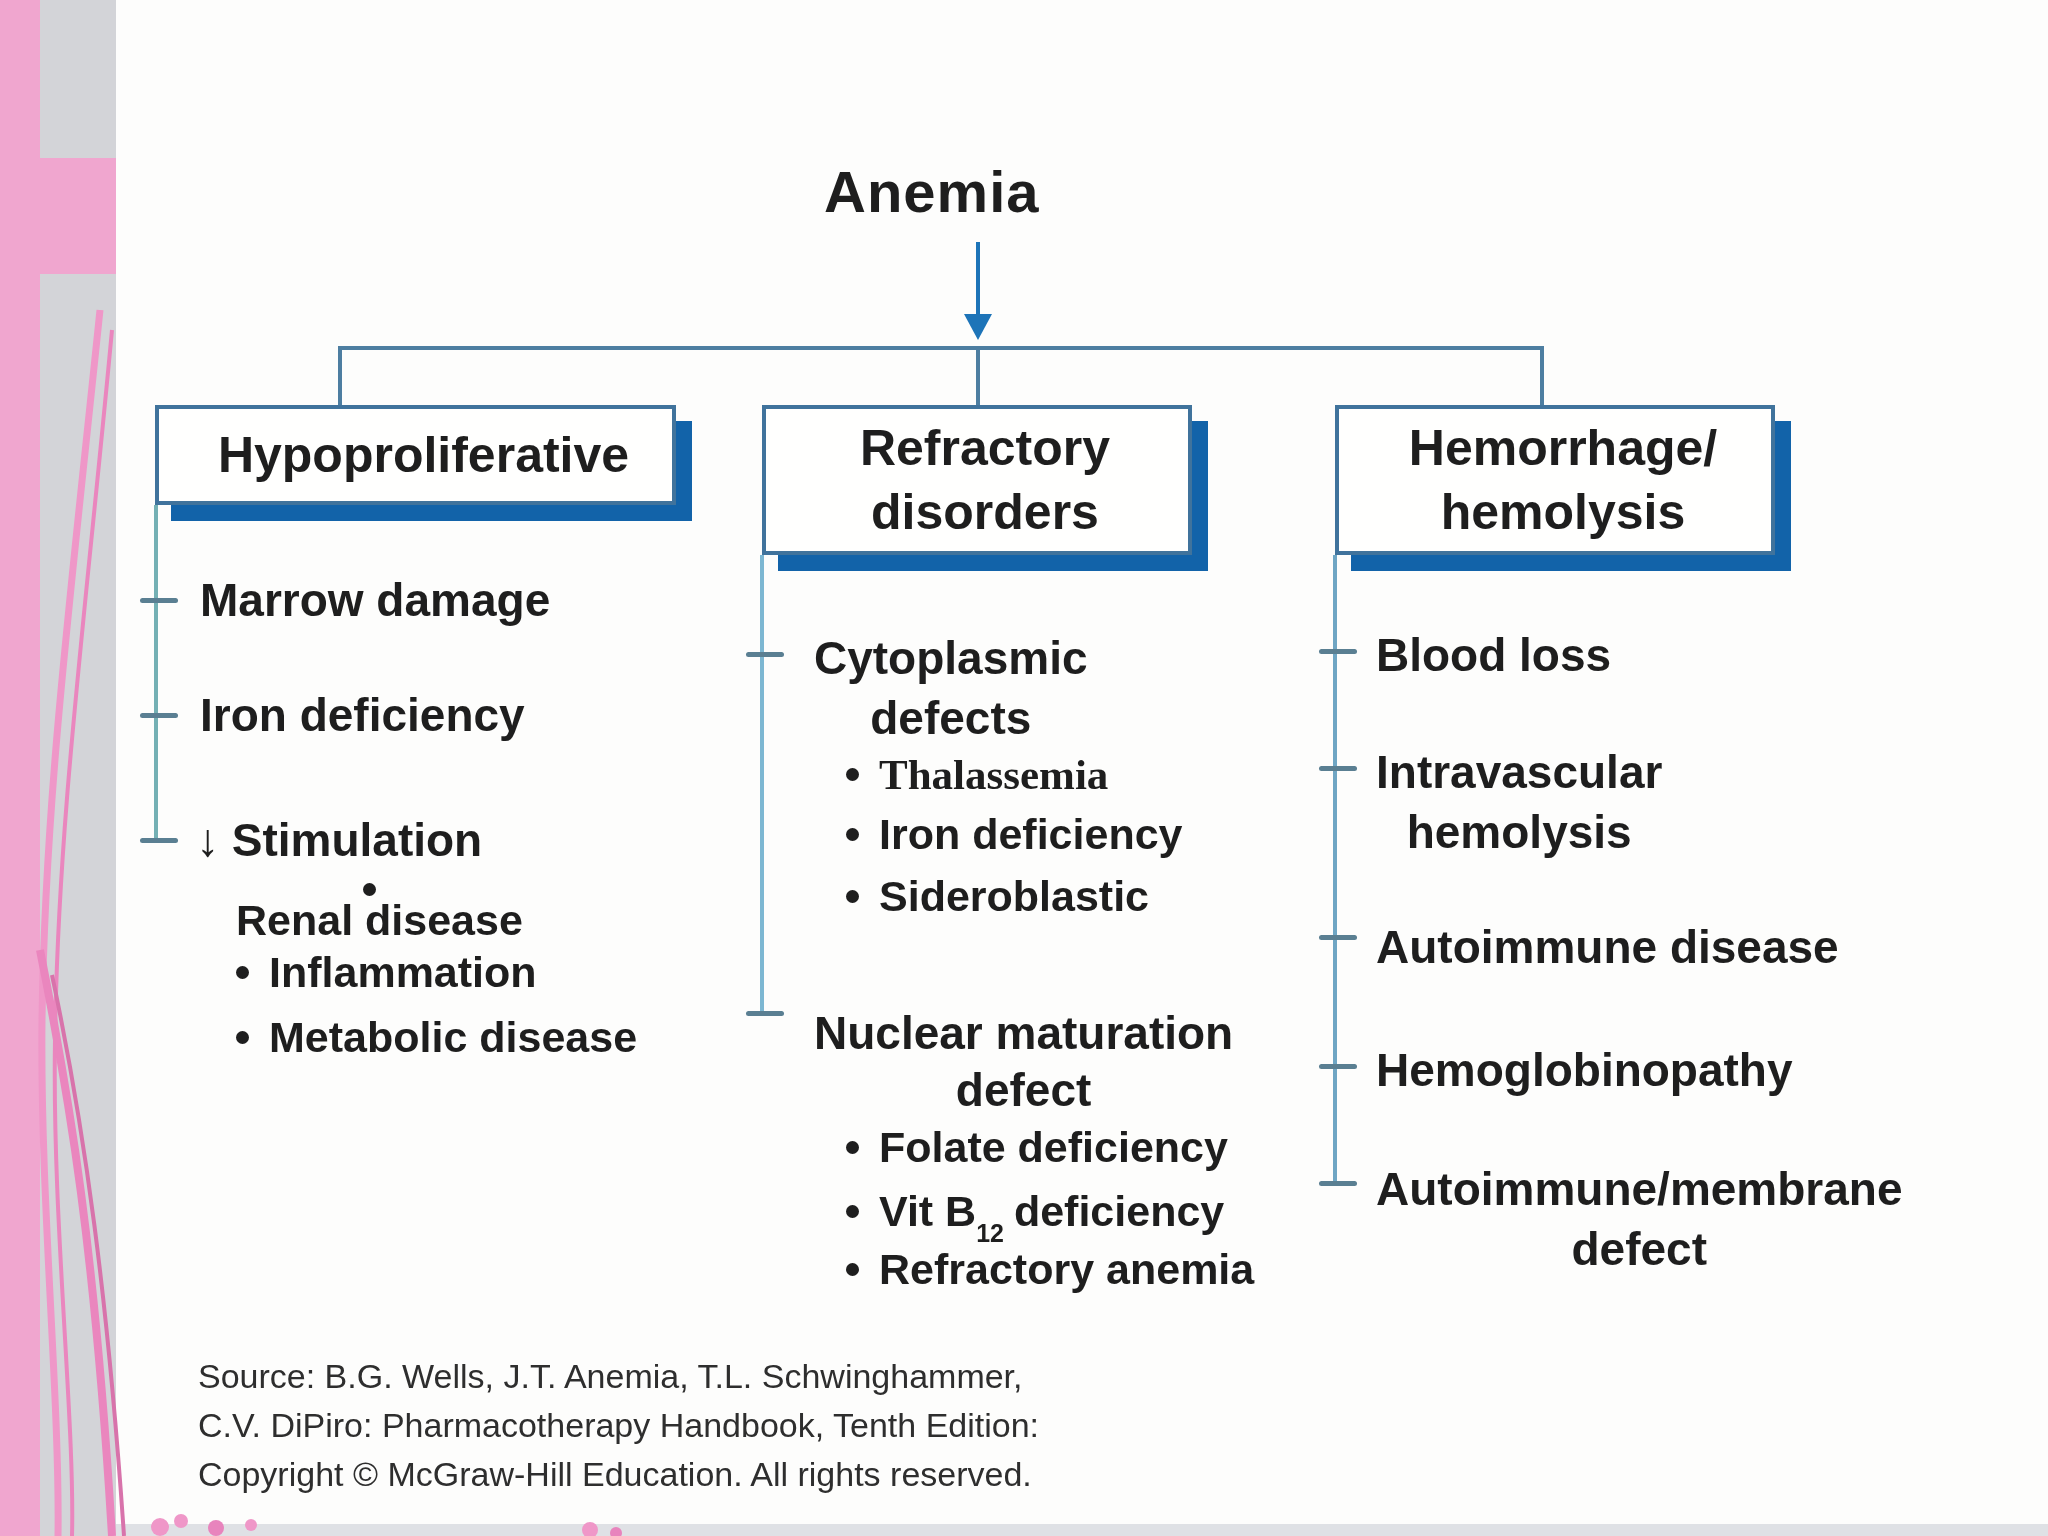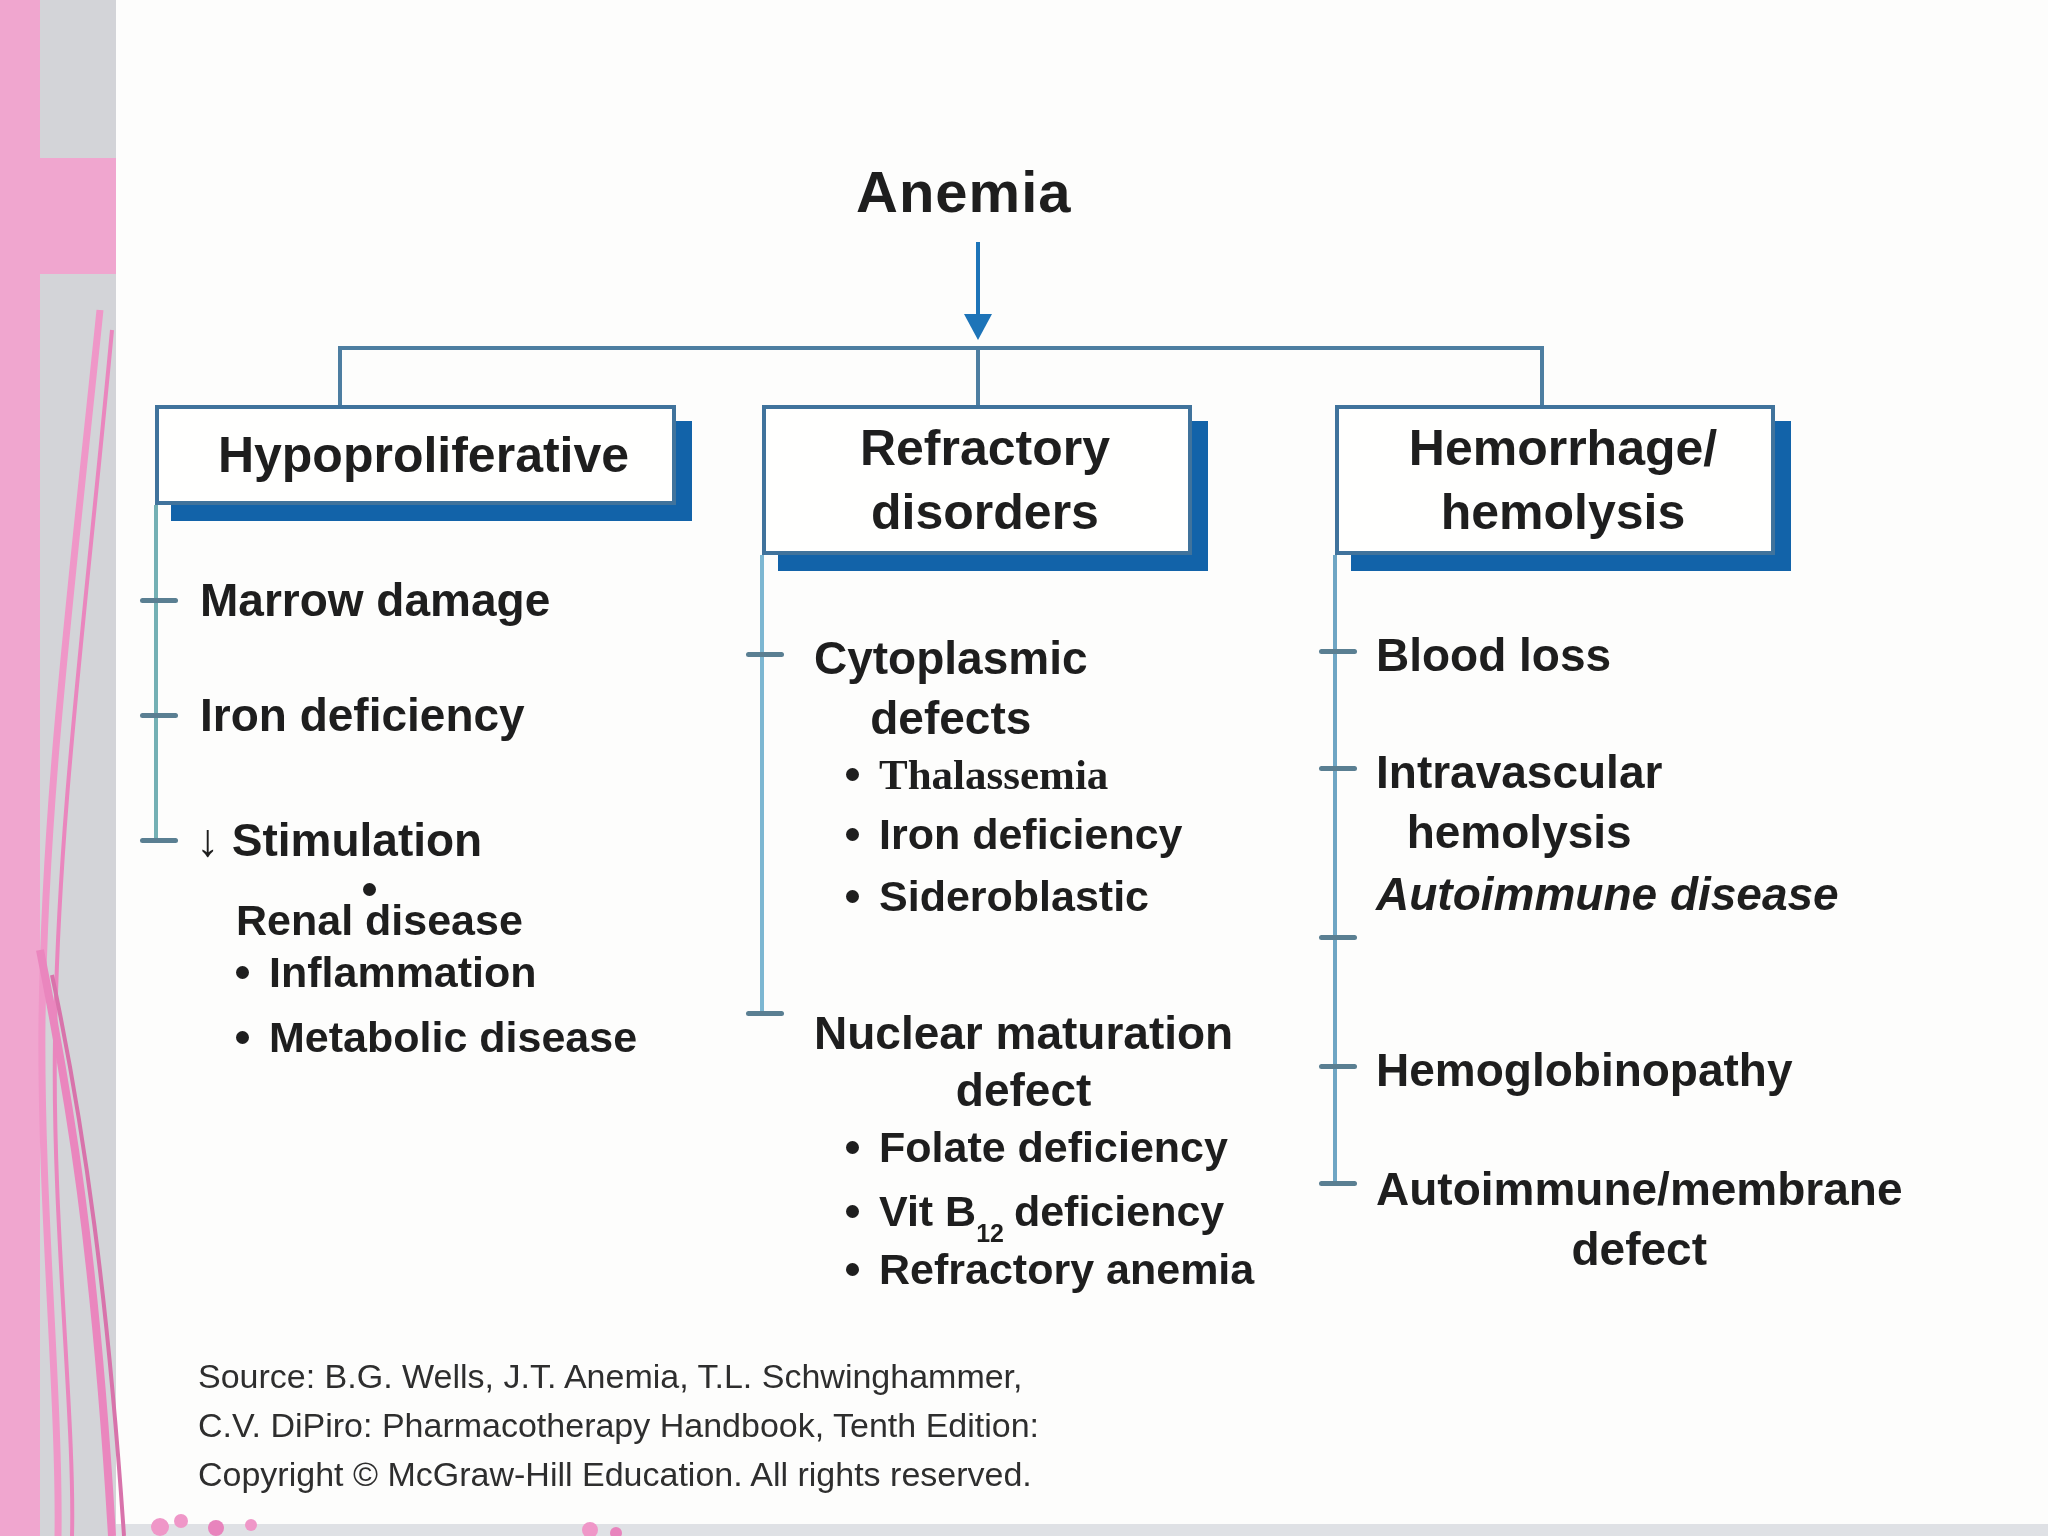--- a/index.html
+++ b/index.html
@@ -9,21 +9,21 @@
     font-family:"Liberation Sans","DejaVu Sans",sans-serif;
     color:#1e1e1e;
   }
   .canvas{position:absolute;inset:0;background:#fdfdfc;}
   
   .strip-pink{position:absolute;left:0;top:0;width:40px;height:1536px;background:#f0a6cf;z-index:1;}
   .strip-gray{position:absolute;left:40px;top:0;width:76px;height:1536px;background:#d3d4d8;z-index:1;}
   .pink-block{position:absolute;left:0;top:158px;width:116px;height:116px;background:#f0a6cf;z-index:2;}
   .ribbons{position:absolute;left:0;top:0;z-index:3;pointer-events:none;}
   .bottom-strip{position:absolute;left:116px;top:1524px;width:1932px;height:12px;background:#dfe1e5;z-index:2;}
-  .title{position:absolute;left:856px;top:158px;font-size:58px;font-weight:bold;letter-spacing:1px;z-index:5;}
+  .title{position:absolute;left:824px;top:158px;font-size:58px;font-weight:bold;letter-spacing:1px;z-index:5;}
   .stem{position:absolute;width:4px;background:#1d74b8;z-index:5;}
   .head{position:absolute;width:0;height:0;border-left:14px solid transparent;border-right:14px solid transparent;border-top:26px solid #1d74b8;z-index:5;}
   .hline{position:absolute;height:4px;background:#4d7ea1;z-index:5;}
   .drop{position:absolute;width:4px;background:#4d7ea1;z-index:5;}
   .box{
     position:absolute;box-sizing:border-box;background:#fffffe;
     border:4px solid #40739c;box-shadow:16px 16px 0 0 #1263a9;
     display:flex;flex-direction:column;align-items:center;justify-content:center;
     font-weight:bold;font-size:50px;line-height:64px;text-align:center;z-index:6;padding-left:16px;
   }
@@ -141,21 +141,21 @@
   <div class="tick" style="left:1319px;top:649px;"></div>
   <div class="tick" style="left:1319px;top:766px;"></div>
   <div class="tick" style="left:1319px;top:935px;"></div>
   <div class="tick" style="left:1319px;top:1064px;"></div>
   <div class="tick" style="left:1319px;top:1181px;"></div>
   <div class="item" style="left:1376px;top:625px;">Blood loss</div>
   <div class="item" style="left:1376px;top:742px;">
     <div>Intravascular</div>
     <div>hemolysis</div>
   </div>
-  <div class="item" style="left:1376px;top:864px;font-style:italic;">Autoimmune disease</div>
+  <div class="item" style="left:1376px;top:917px;">Autoimmune disease</div>
   <div class="item" style="left:1376px;top:1040px;">Hemoglobinopathy</div>
   <div class="item" style="left:1376px;top:1159px;">
     <div>Autoimmune/membrane</div>
     <div>defect</div>
   </div>
 
   <div class="source">
     <div>Source: B.G. Wells, J.T. Anemia, T.L. Schwinghammer,</div>
     <div>C.V. DiPiro: Pharmacotherapy Handbook, Tenth Edition:</div>
     <div>Copyright © McGraw-Hill Education. All rights reserved.</div>

